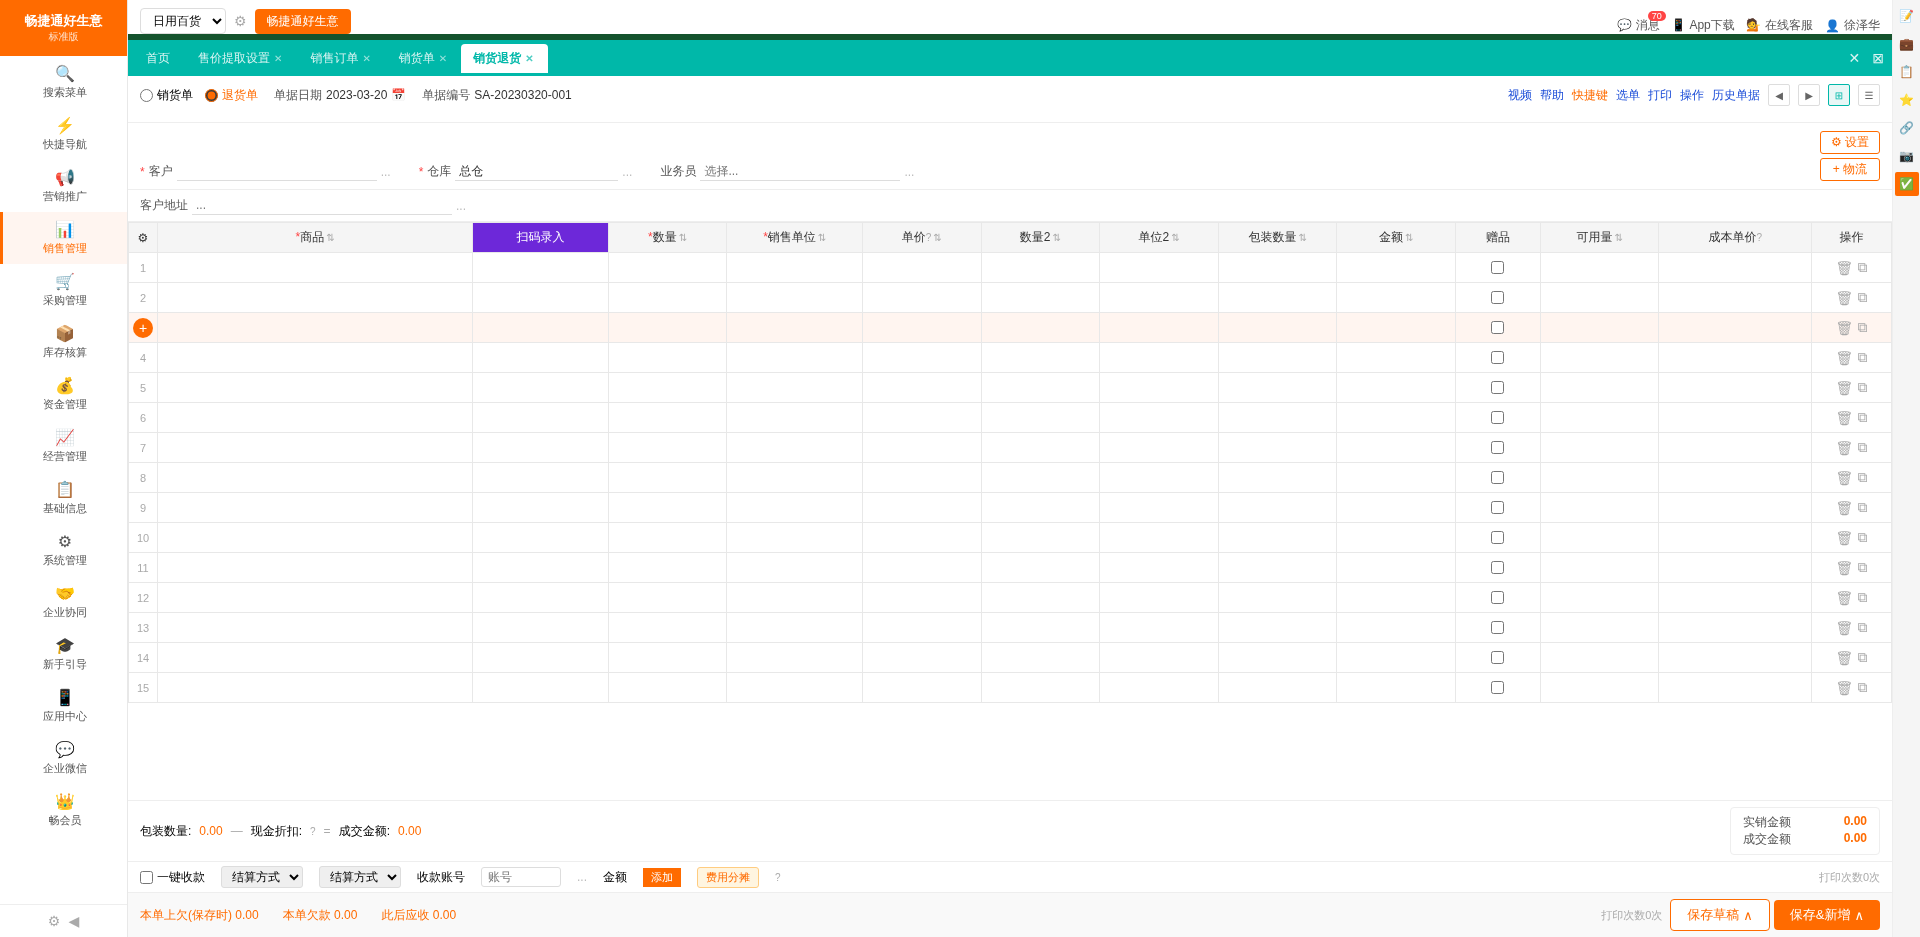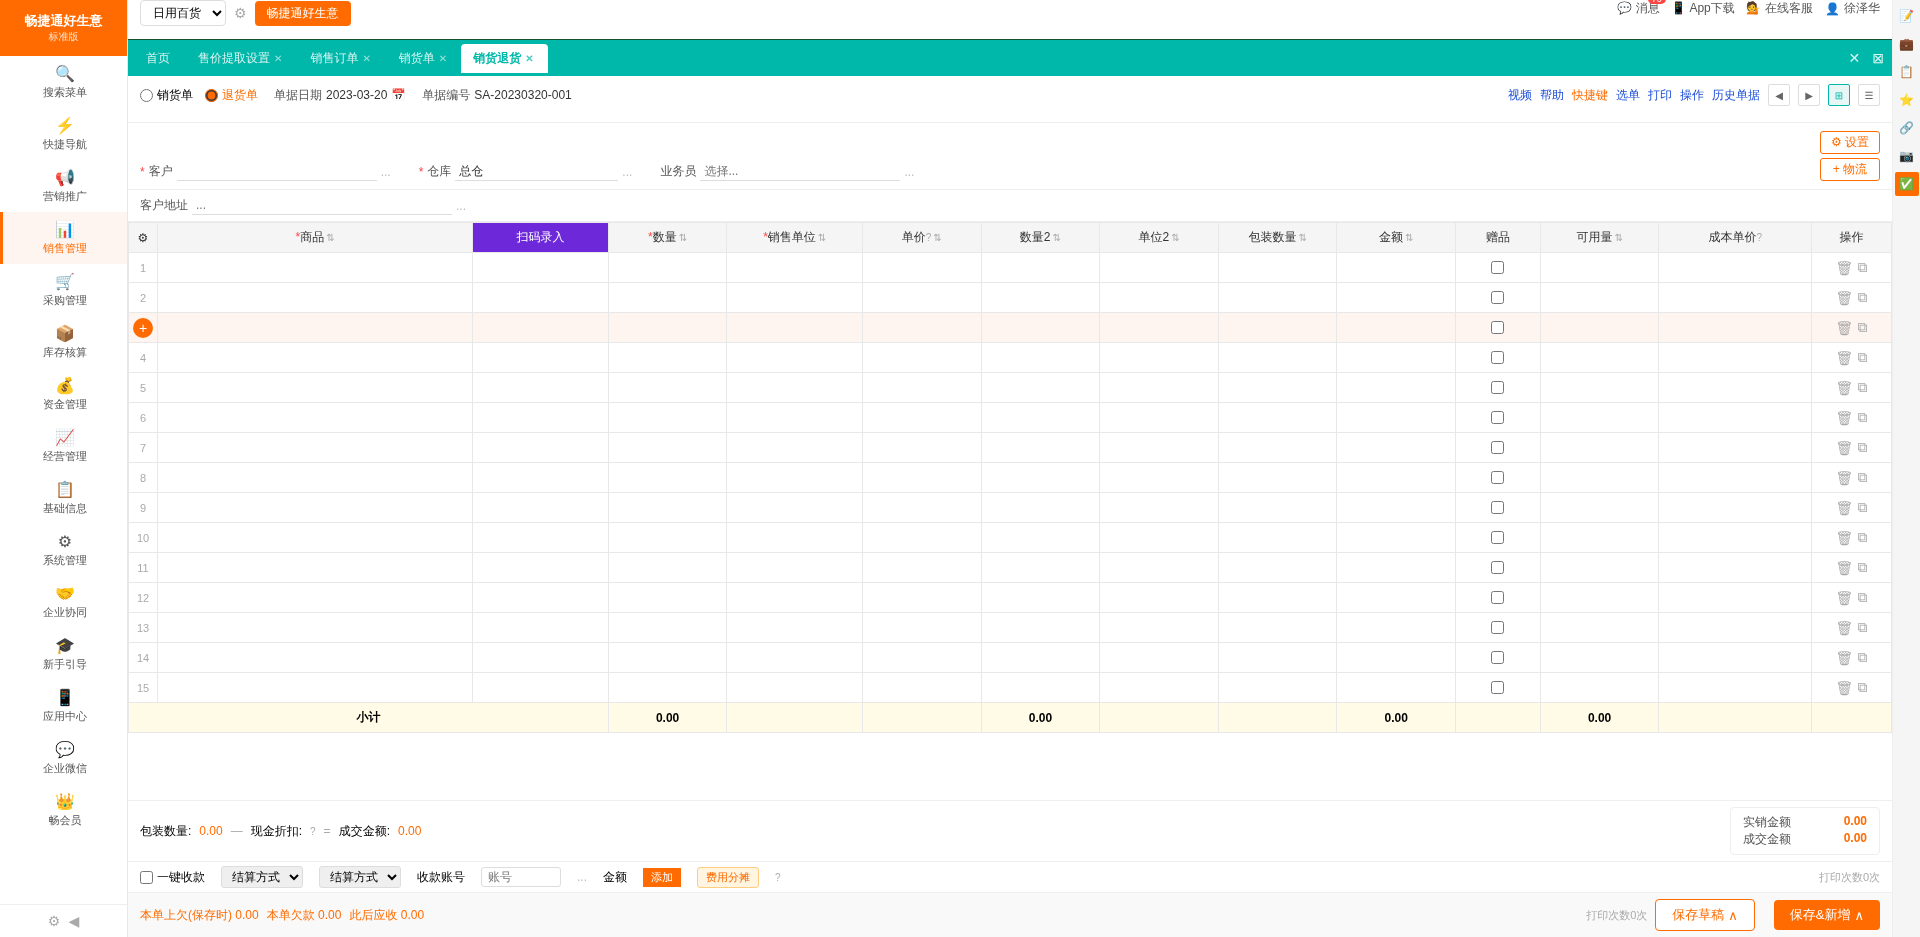--- a/index.html
+++ b/index.html
@@ -13,21 +13,21 @@
     .sidebar-item { display: flex; flex-direction: column; align-items: center; padding: 8px 4px; cursor: pointer; color: #555; font-size: 11px; border-left: 3px solid transparent; }
     .sidebar-item.active { background: #fff5f0; color: #ff6b00; border-left-color: #ff6b00; }
     .sidebar-item .icon { font-size: 16px; margin-bottom: 2px; }
     .sidebar-bottom { margin-top: auto; display: flex; align-items: center; justify-content: center; gap: 8px; padding: 8px; border-top: 1px solid #eee; }
     .sidebar-bottom-btn { cursor: pointer; color: #aaa; font-size: 14px; }
 
     
     .main { flex: 1; display: flex; flex-direction: column; height: 937px; overflow: hidden; }
 
     
-    .topbar { background: #fff; height: 40px; display: flex; align-items: flex-start; justify-content: space-between; padding: 0 12px; border-bottom: 1px solid #14532d; flex-shrink: 0; }
+    .topbar { background: #fff; height: 40px; display: flex; align-items: flex-end; justify-content: space-between; padding: 0 12px; border-bottom: 6px solid #14532d; flex-shrink: 0; }
     .topbar-left { display: flex; align-items: center; gap: 8px; }
     .topbar-select { border: 1px solid #ddd; border-radius: 4px; padding: 2px 8px; font-size: 12px; height: 26px; background: #fff; }
     .topbar-gear { color: #aaa; cursor: pointer; font-size: 14px; }
     .topbar-btn { background: #ff6b00; color: #fff; border: none; border-radius: 4px; padding: 4px 12px; font-size: 12px; cursor: pointer; }
     .topbar-right { display: flex; align-items: center; gap: 12px; font-size: 12px; color: #555; }
     .topbar-msg { position: relative; cursor: pointer; }
     .msg-badge { position: absolute; top: -6px; right: -6px; background: #ff4444; color: #fff; border-radius: 8px; font-size: 9px; padding: 0 4px; min-width: 14px; text-align: center; }
     .topbar-user { display: flex; align-items: center; gap: 4px; cursor: pointer; }
 
     
@@ -99,23 +99,23 @@
     .op-icon { color: #aaa; cursor: pointer; font-size: 14px; }
     .sort-icon { color: #aaa; font-size: 10px; margin-left: 2px; cursor: pointer; }
     .help-icon { color: #aaa; font-size: 10px; cursor: pointer; }
     .total-row td { background: #fffbe6; font-weight: bold; }
 
     
     .footer { border-top: 1px solid #eee; flex-shrink: 0; }
     .footer-calc { display: flex; align-items: center; gap: 8px; padding: 6px 12px; font-size: 12px; }
     .footer-pay { display: flex; align-items: center; gap: 16px; padding: 4px 12px; font-size: 12px; border-top: 1px solid #eee; }
     .footer-bottom { display: flex; align-items: center; justify-content: space-between; padding: 6px 12px; background: #f9f9f9; border-top: 1px solid #eee; }
-    .footer-stats { display: flex; gap: 8px; font-size: 12px; color: #555; }
+    .footer-stats { display: flex; gap: 24px; font-size: 12px; color: #555; }
     .footer-stats span { color: #ff6b00; }
-    .footer-btns { display: flex; gap: 19px; align-items: center; }
+    .footer-btns { display: flex; gap: 4px; align-items: center; }
     .btn-save-draft { border: 1px solid #ff6b00; color: #ff6b00; background: #fff; border-radius: 4px; padding: 6px 16px; font-size: 13px; cursor: pointer; display: flex; align-items: center; gap: 4px; }
     .btn-save-new { background: #ff6b00; color: #fff; border: none; border-radius: 4px; padding: 6px 16px; font-size: 13px; cursor: pointer; display: flex; align-items: center; gap: 4px; }
     .summary-box { border: 1px solid #eee; border-radius: 4px; padding: 6px 12px; background: #fff; font-size: 12px; }
     .summary-row { display: flex; justify-content: space-between; gap: 16px; }
     .summary-label { color: #555; }
     .summary-value { color: #ff6b00; font-weight: bold; min-width: 60px; text-align: right; }
     .minus-sign { color: #aaa; }
     .equals-sign { color: #aaa; }
     .add-fee-btn { background: #ff6b00; color: #fff; border: none; border-radius: 0; padding: 2px 8px; font-size: 11px; cursor: pointer; }
     .fee-tab-btn { background: #fff5e0; color: #ff6b00; border: 1px solid #ffcc80; border-radius: 3px; padding: 2px 8px; font-size: 11px; cursor: pointer; }
@@ -736,34 +736,20 @@
               <td></td>
               <td></td>
               <td>
                 <div class="ops-cell">
                   <span class="op-icon">🗑</span>
                   <span class="op-icon">⧉</span>
                 </div>
               </td>
             </tr>
 
-          <tr class="total-row">
-            <td colspan="3">小计</td>
-            <td>0.00</td>
-            <td></td>
-            <td></td>
-            <td>0.00</td>
-            <td></td>
-            <td></td>
-            <td>0.00</td>
-            <td></td>
-            <td>0.00</td>
-            <td></td>
-            <td></td>
-          </tr>
         </tbody>
       </table>
     </div>
 
     <div class="footer">
       <div class="footer-calc">
         <span>包装数量:</span>
         <span style="color:#ff6b00">0.00</span>
         <span class="minus-sign">—</span>
         <span>现金折扣:</span>

